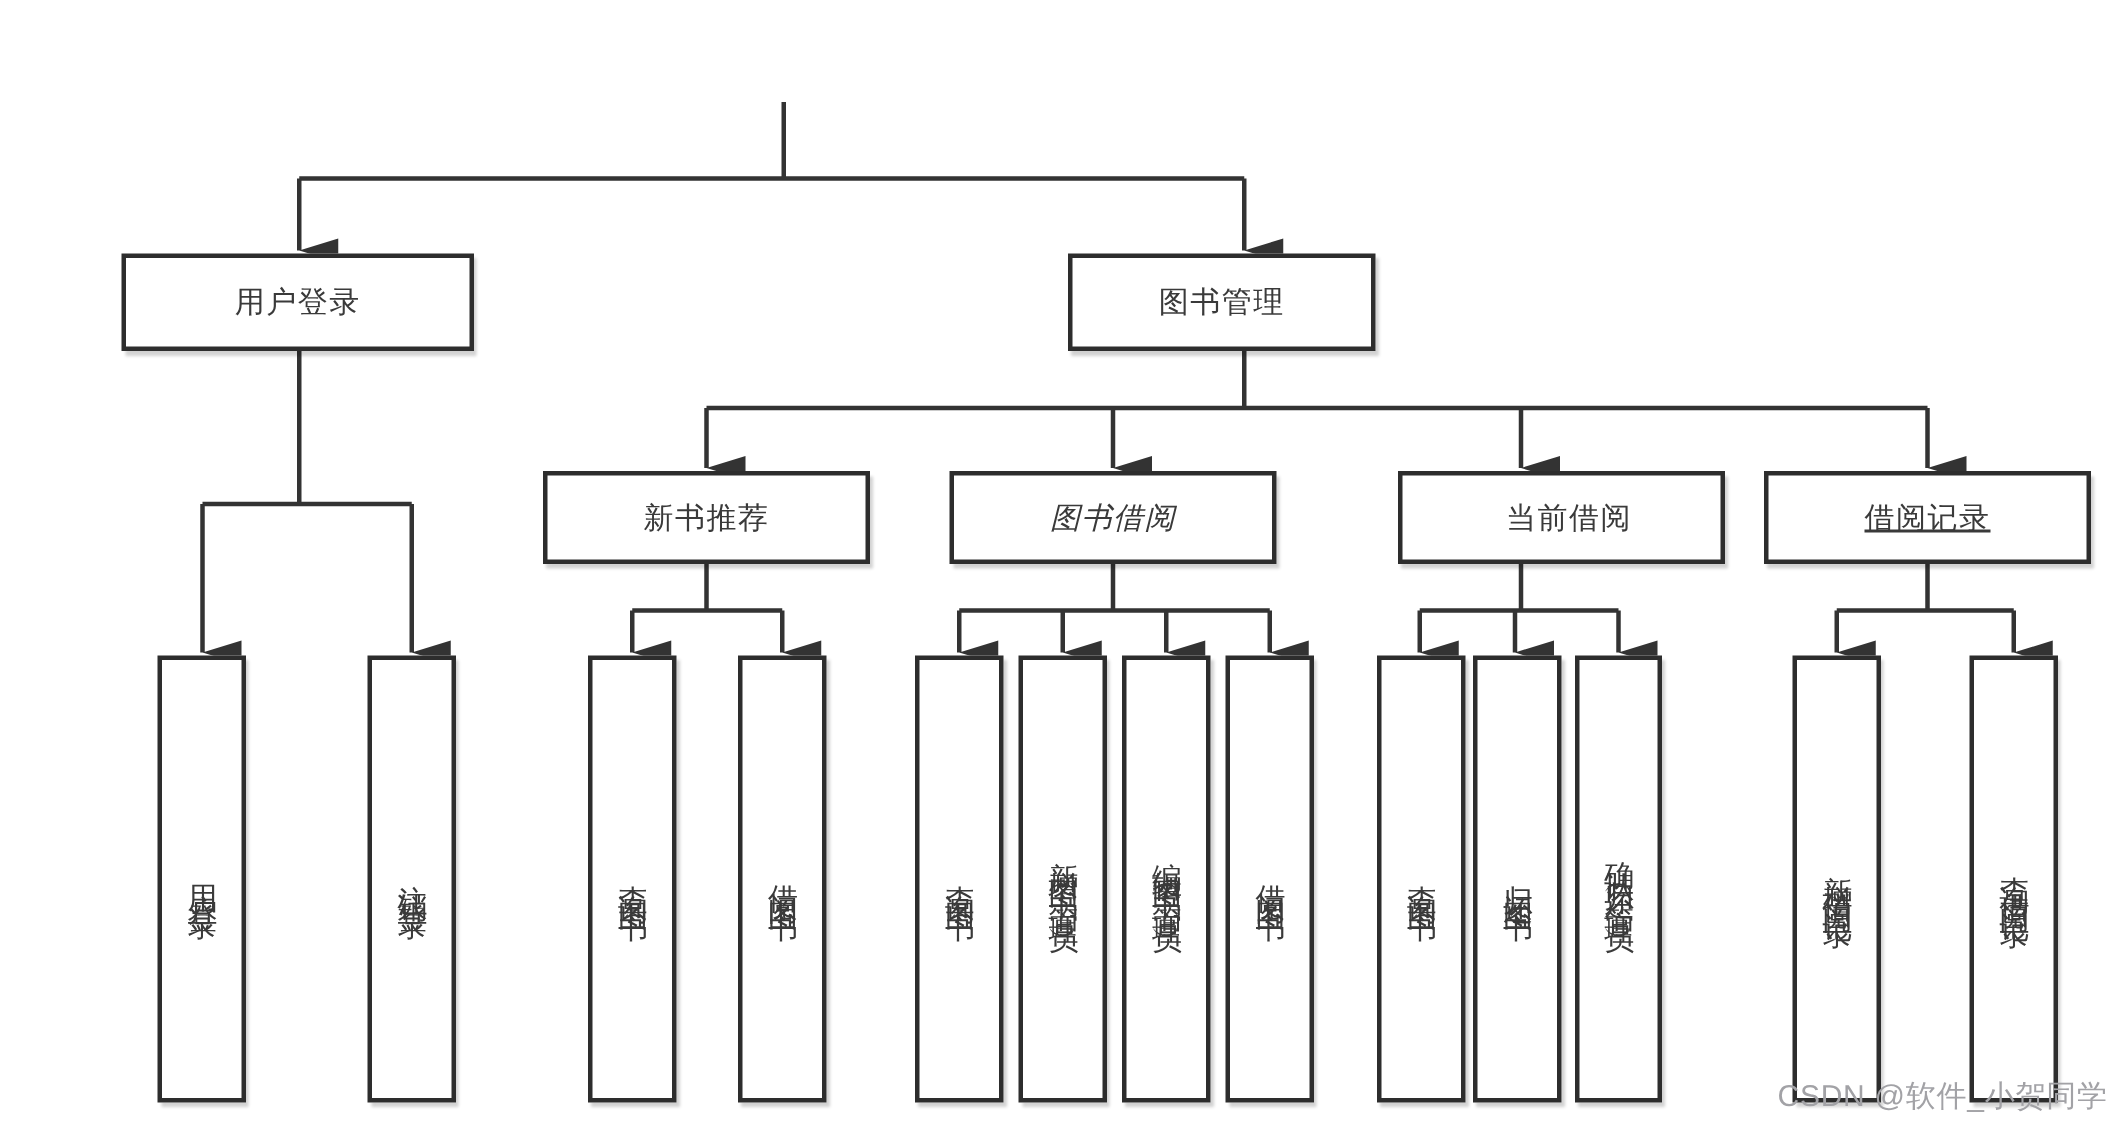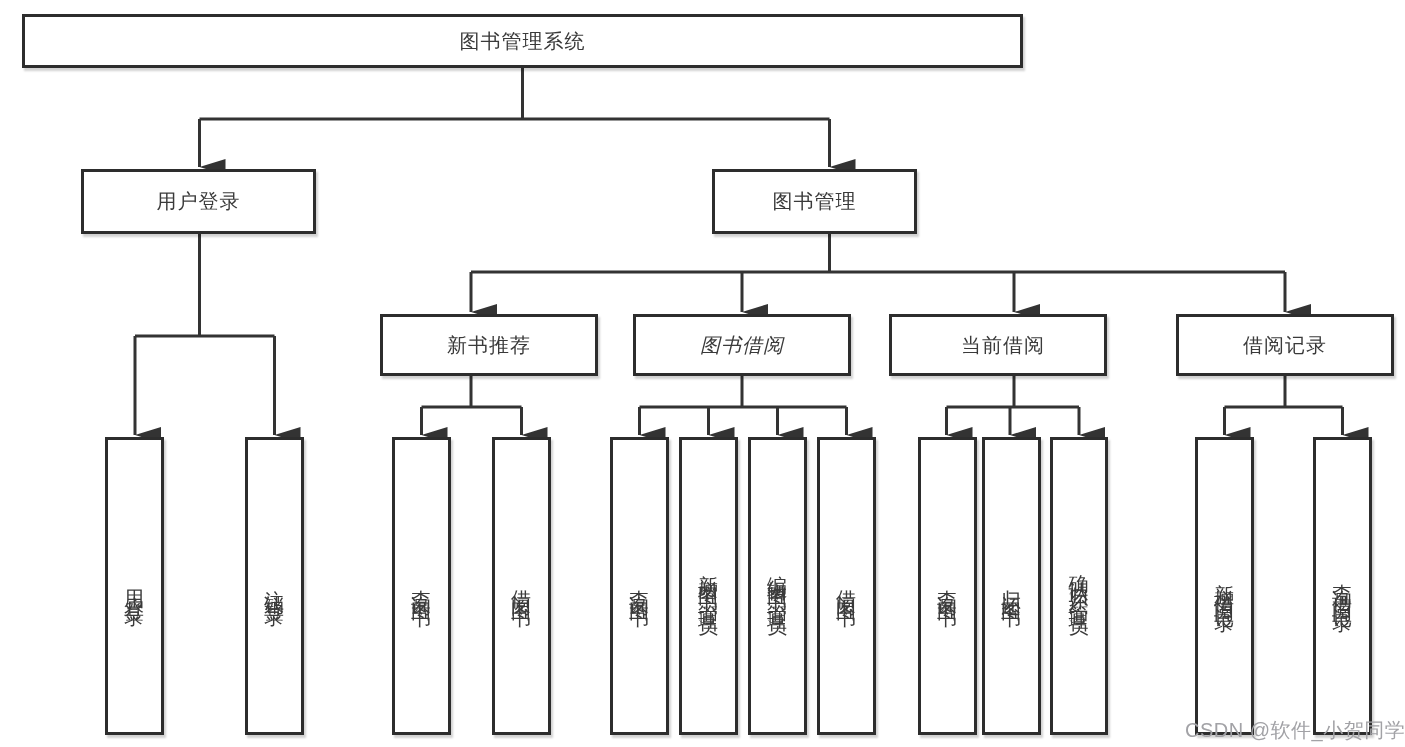--- a/index.html
+++ b/index.html
@@ -23,24 +23,24 @@
     box-sizing: border-box;
     z-index: 1;
     color: #3a3a3a;
     font-size: 20px;
     letter-spacing: 1px;
   }
   .n-root  { left: 22px;  top: 14px;  width: 1001px; height: 54px; }
   .n-l2a   { left: 81px;  top: 169px; width: 235px;  height: 65px; }
   .n-l2b   { left: 712px; top: 169px; width: 205px;  height: 65px; }
   .n-l3    { top: 314px; width: 218px; height: 62px; }
-  .n-l3a   { left: 380px; }
+  .n-l3a   { left: 362px; }
   .n-l3b   { left: 633px; font-style: italic; }
-  .n-l3c   { left: 889px; padding-left: 10px; }
-  .n-l3d   { left: 1176px; }
+  .n-l3c   { left: 932px; padding-left: 10px; }
+  .n-l3d   { left: 1176px; text-decoration: underline; }
   .leaf    { top: 437px; width: 59px; height: 298px; }
   .leaf .vlabel {
     writing-mode: vertical-rl;
     text-orientation: mixed;
     letter-spacing: 6px;
     font-size: 20px;
     line-height: 1;
   }
   .f1  { left: 105px; }
   .f2  { left: 245px; }
@@ -106,23 +106,20 @@
     <line x1="846.5" y1="407" x2="846.5" y2="435" stroke="#333333" stroke-width="3" marker-end="url(#arrow)"></line>
 
     <line x1="946.5" y1="407" x2="946.5" y2="435" stroke="#333333" stroke-width="3" marker-end="url(#arrow)"></line>
     <line x1="1010" y1="407" x2="1010" y2="435" stroke="#333333" stroke-width="3" marker-end="url(#arrow)"></line>
     <line x1="1079" y1="407" x2="1079" y2="435" stroke="#333333" stroke-width="3" marker-end="url(#arrow)"></line>
 
     <line x1="1224.5" y1="407" x2="1224.5" y2="435" stroke="#333333" stroke-width="3" marker-end="url(#arrow)"></line>
     <line x1="1342.5" y1="407" x2="1342.5" y2="435" stroke="#333333" stroke-width="3" marker-end="url(#arrow)"></line>
   </svg>
 
-  <div class="node n-root">
-    <span>图书管理系统</span>
-  </div>
 
   <div class="node n-l2a">
     <span>用户登录</span>
   </div>
   <div class="node n-l2b">
     <span>图书管理</span>
   </div>
 
   <div class="node n-l3 n-l3a">
     <span>新书推荐</span>

